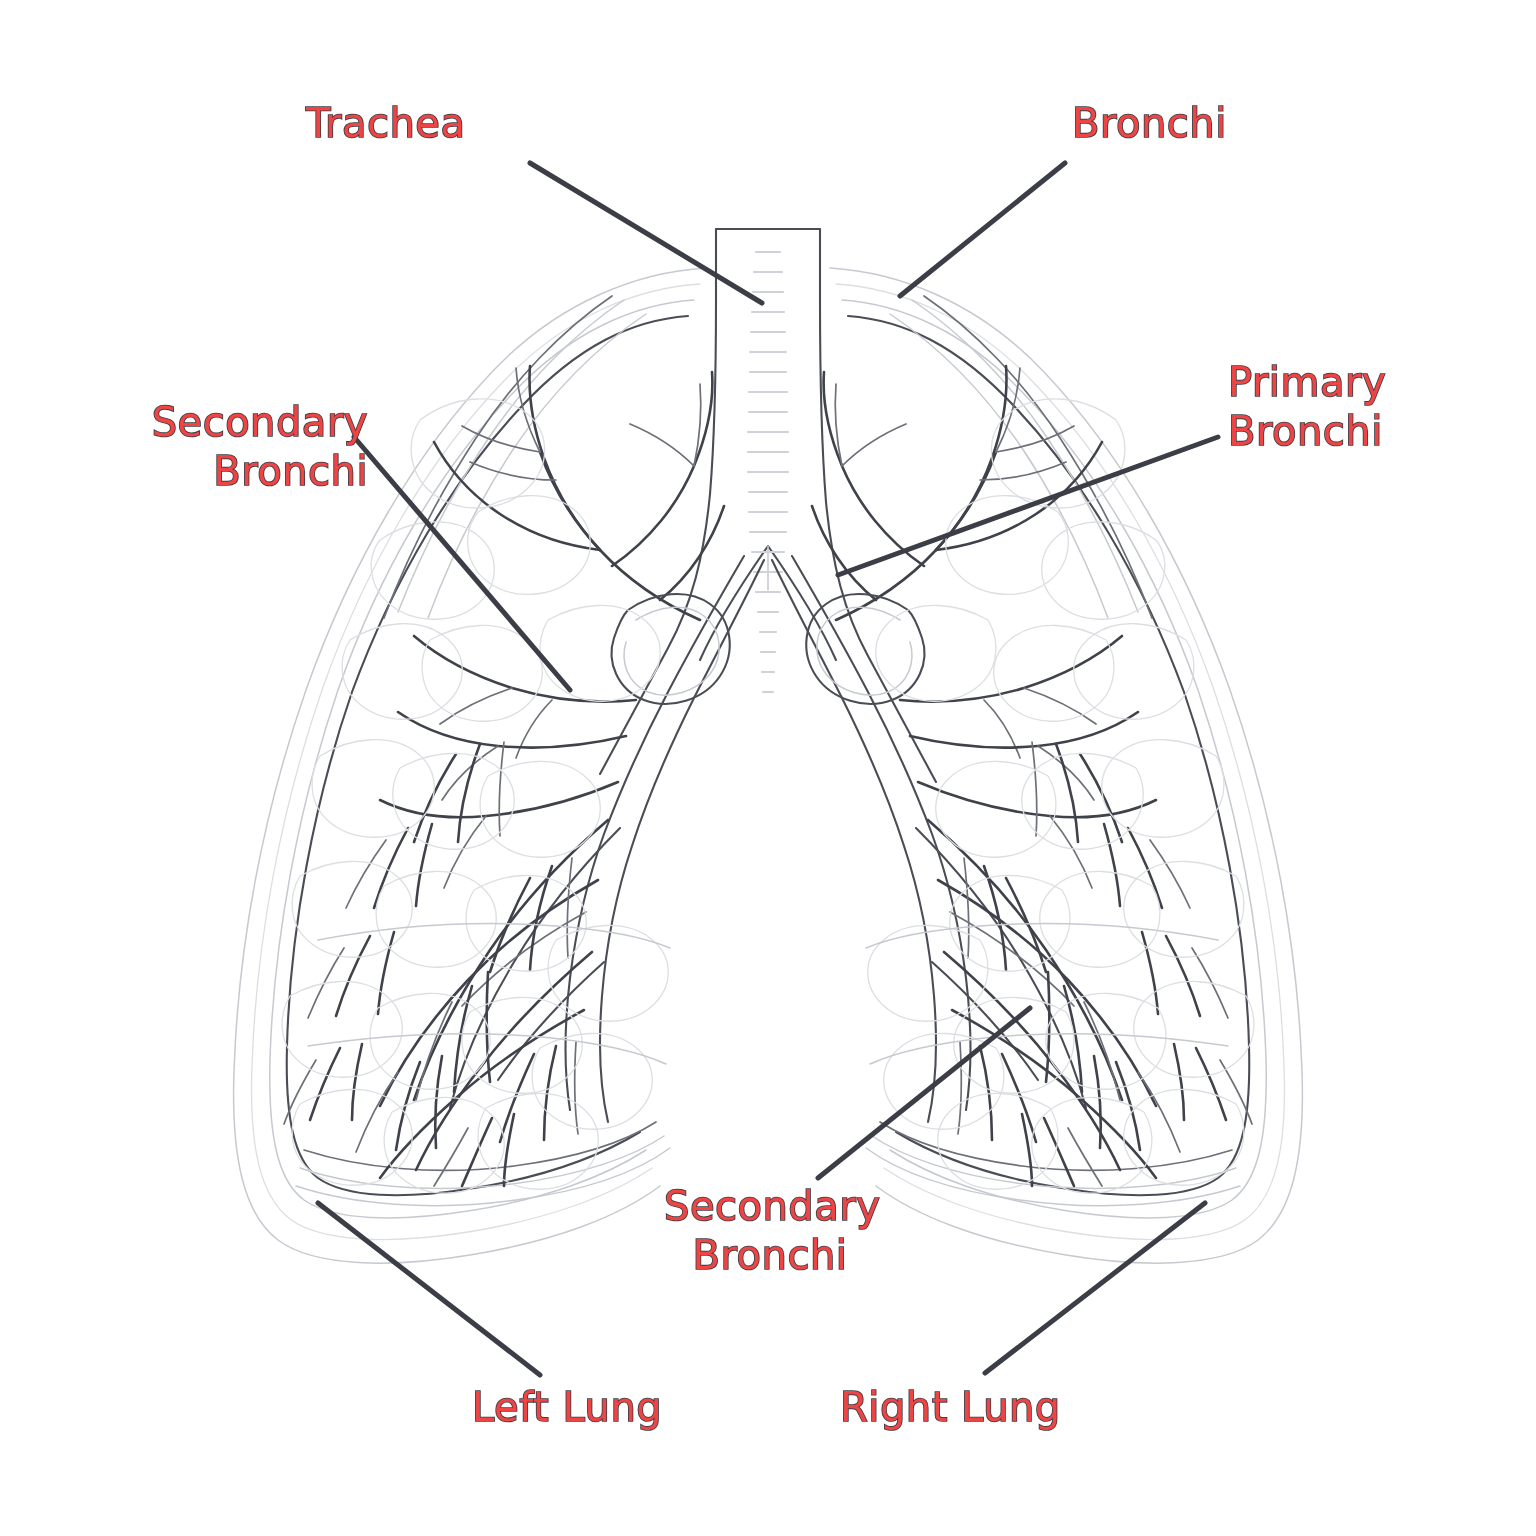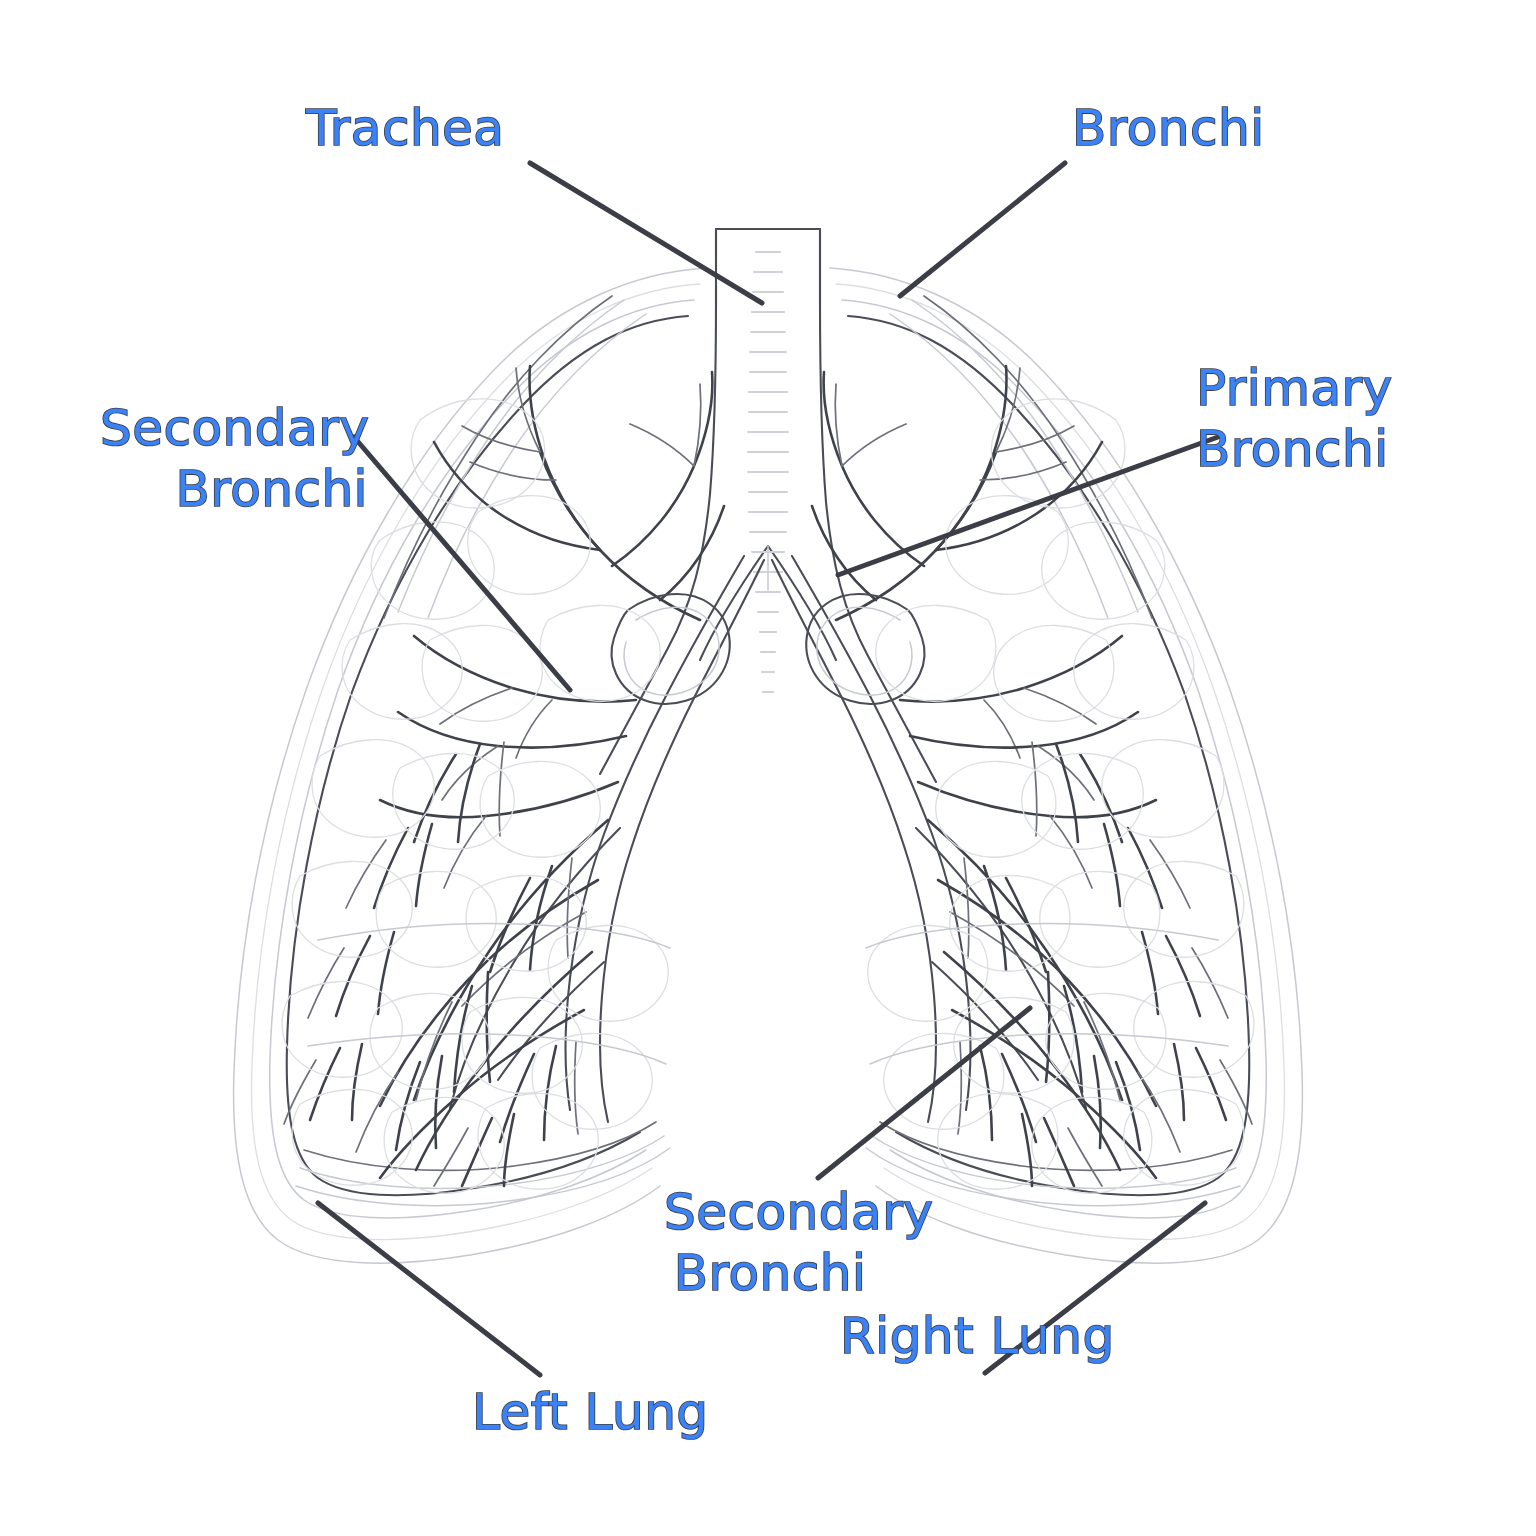--- a/index.html
+++ b/index.html
@@ -20,43 +20,43 @@
     position: absolute;
     left: 0;
     top: 0;
     width: 1536px;
     height: 1536px;
     display: block;
   }
   .label {
     position: absolute;
     font-family: "DejaVu Sans", "Liberation Sans", sans-serif;
-    font-size: 50px;
+    font-size: 40px;
     font-weight: 400;
     line-height: 1.15;
     letter-spacing: 0.5px;
-    color: #3b82f6;
+    color: #ef4444;
     -webkit-text-stroke: 1.7px #3b3e46;
     paint-order: stroke fill;
     white-space: pre;
     user-select: none;
   }
   .label.two-line { line-height: 1.22; }
   .label.align-right { text-align: right; margin-top: 40px; }
   .label.align-left  { text-align: left; }
   .label.align-center{ text-align: center; }
 
   
   #label-trachea        { left: 306px;  top: 100px;  }
   #label-pleura         { left: 1072px; top: 100px;  }
   #label-secondary      { left: 100px;  top: 358px;  width: 268px; }
-  #label-primary        { left: 1196px; top: 358px;  width: 300px; }
+  #label-primary        { left: 1228px; top: 358px;  width: 300px; }
   #label-tertiary       { left: 664px;  top: 1182px; width: 212px; }
   #label-left-lung      { left: 428px;  top: 1384px; margin-left: 44px; }
-  #label-right-lung     { left: 840px;  top: 1308px; }
+  #label-right-lung     { left: 840px;  top: 1384px; }
 </style>
 </head>
 <body>
 
 <div id="stage">
 
   <svg id="diagram-svg" viewBox="0 0 1536 1536" xmlns="http://www.w3.org/2000/svg">
     <defs>
       <style>
         .ln   { fill:none; stroke:#4a4d55; stroke-width:2.1; stroke-linecap:round; stroke-linejoin:round; }

